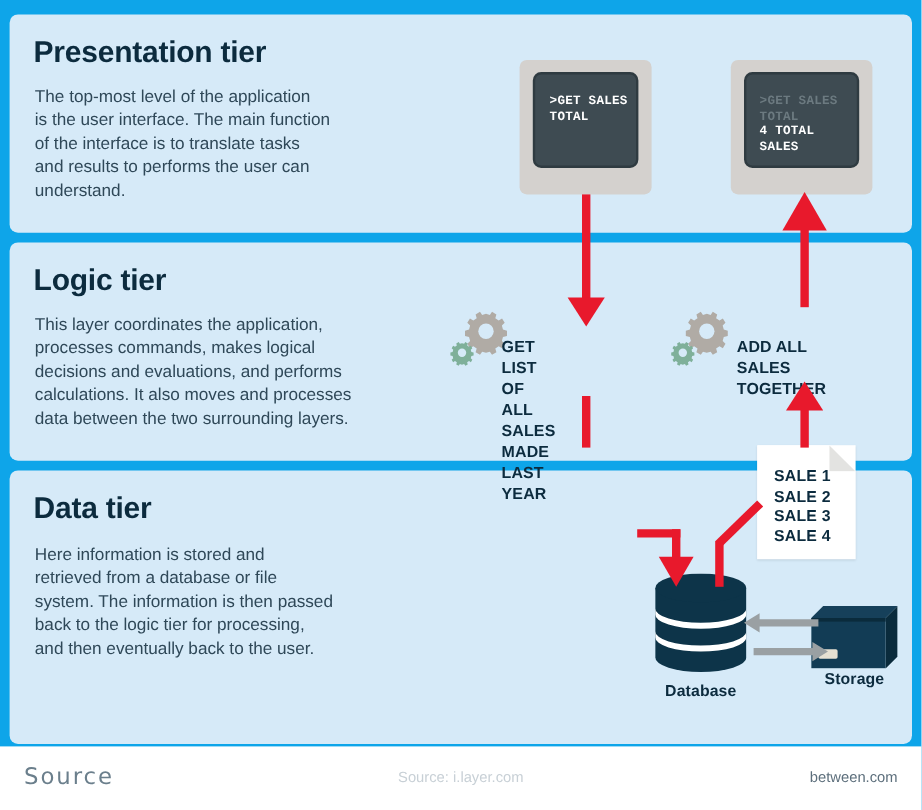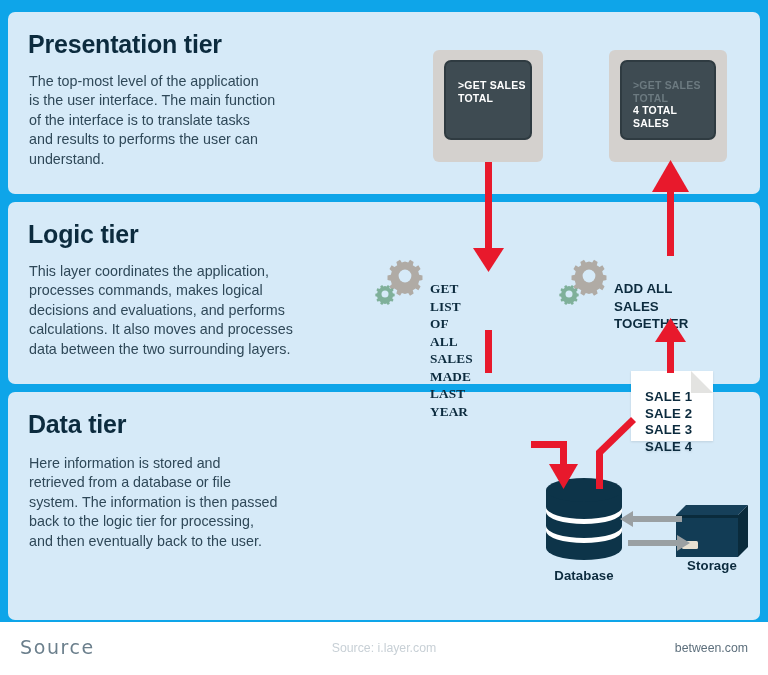--- a/index.html
+++ b/index.html
@@ -46,20 +46,21 @@
     color: #2f4858;
     white-space: pre-line;
   }
   #tier-data .tier-body { top: 62px; }
 
   
   .monitor {
     position: absolute;
     background: #d4d1ce;
     border-radius: 6px;
+    font-family: Liberation Mono, monospace;
   }
   .monitor .screen {
     position: absolute;
     background: #3e4b52;
     border-radius: 7px;
     border: 2px solid #2f3b41;
   }
   .screen-line {
     position: absolute;
     font-size: 10.5px;
@@ -93,21 +94,21 @@
   .proc-label {
     position: absolute;
     font-size: 13.3px;
     font-weight: bold;
     color: #0c2b3e;
     line-height: 17.5px;
     letter-spacing: 0.1px;
     white-space: pre-line;
   }
   #proc-get  { left: 374px; top: 256px; }
-  #proc-get  .proc-label { left: 56px; top: 24px; font-family: Liberation Serif, serif; }
+  #proc-get  .proc-label { left: 44px; top: 24px; }
   #proc-add  { left: 558px; top: 256px; }
   #proc-add  .proc-label { left: 56px; top: 24px; }
 
   .gears { position: absolute; left: 0; top: 0; }
 
   
   .doc {
     position: absolute;
     background: #ffffff;
     filter: drop-shadow(0 1px 1px rgba(0,0,0,0.10));
@@ -129,21 +130,21 @@
     position: absolute;
     font-size: 13.2px;
     font-weight: bold;
     color: #0c2b3e;
     line-height: 16.5px;
     letter-spacing: 0.2px;
     white-space: pre-line;
   }
   #doc-query { left: 447px; top: 371px; width: 82px; height: 95px; }
   #doc-query .doc-text { left: 14px; top: 40px; }
-  #doc-sales { left: 631px; top: 371px; width: 82px; height: 70px; }
+  #doc-sales { left: 631px; top: 371px; width: 82px; height: 95px; }
   #doc-sales .doc-text { left: 14px; top: 18px; }
 
   
   #database { position: absolute; left: 546px; top: 478px; width: 76px; height: 82px; }
   #storage  { position: absolute; left: 676px; top: 505px; width: 72px; height: 52px; }
 
   .node-label {
     position: absolute;
     font-size: 13.2px;
     font-weight: bold;

